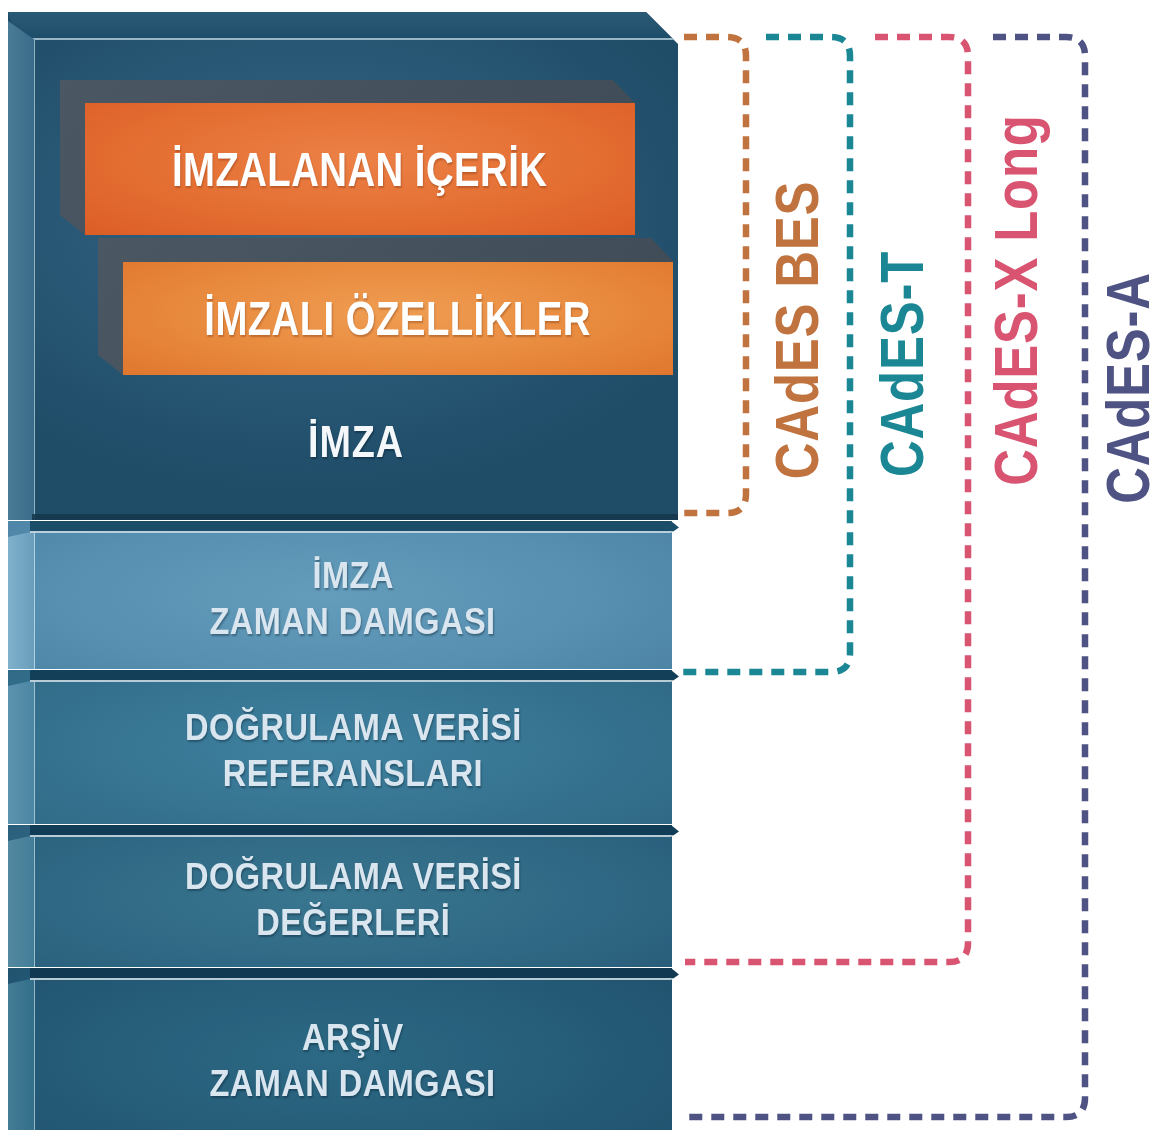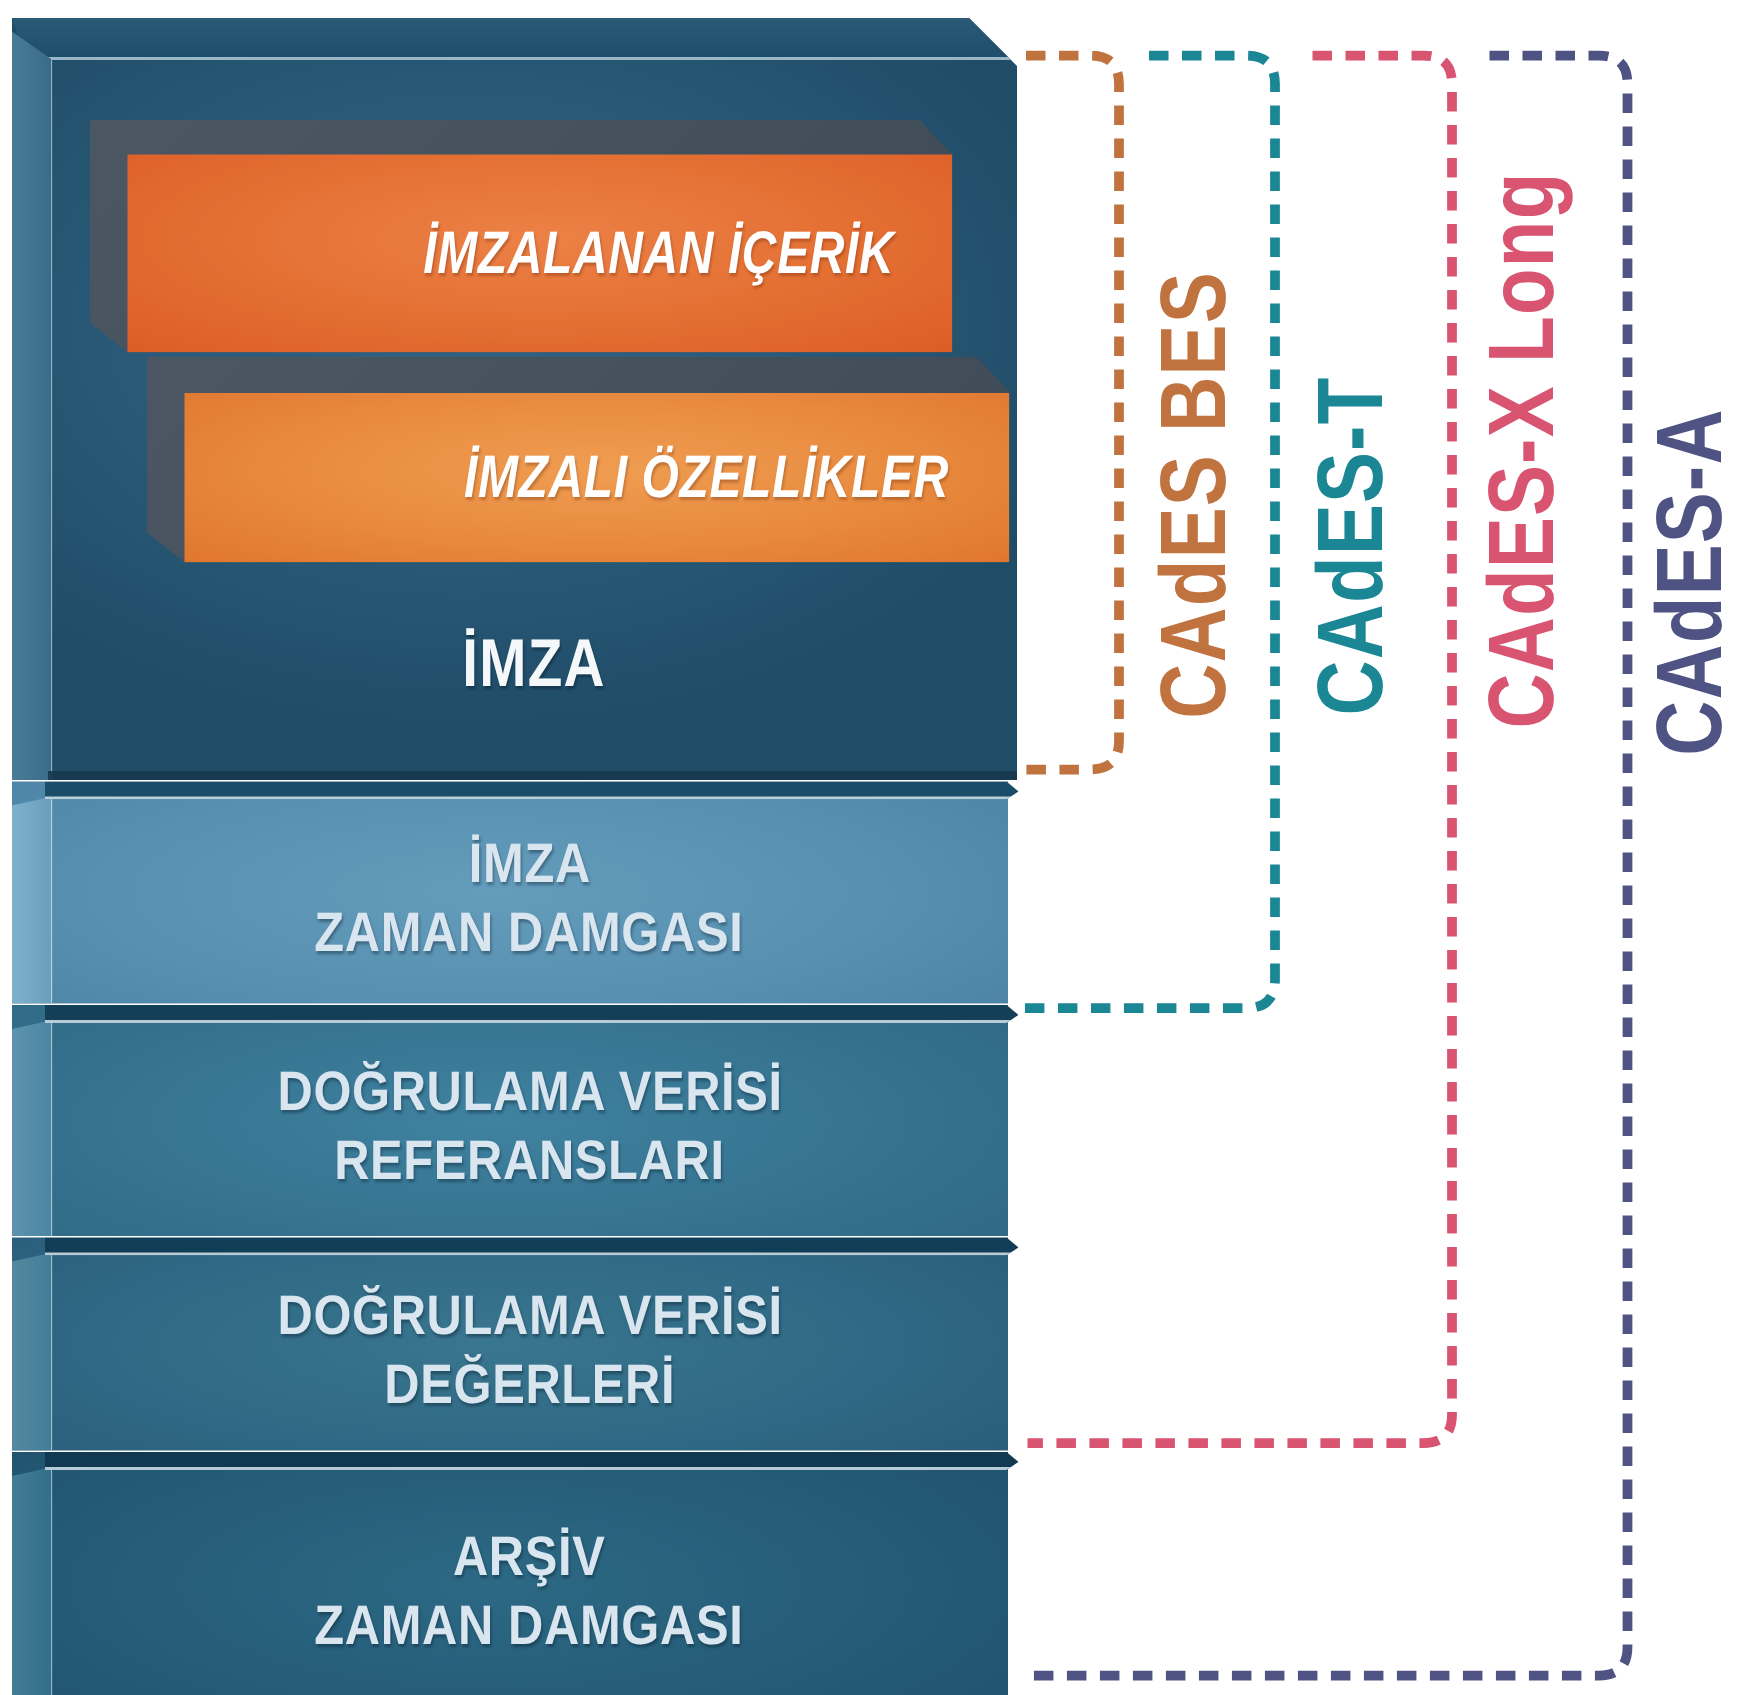--- a/index.html
+++ b/index.html
@@ -77,24 +77,23 @@
   
   .orange-wrap{
     position:absolute;left:52px;width:575px;
     background:linear-gradient(135deg,#4b5763 0%,#3e4a55 100%);
     clip-path:polygon(0 0,calc(100% - 22px) 0,100% 23px,100% 100%,25px 100%,0 calc(100% - 20px));
   }
   .ow1{top:68px;height:155px;}
   .ow2{top:226px;height:137px;margin-left:38px;}
   .orange-box{
     position:absolute;left:25px;right:0;bottom:0;
-    display:flex;align-items:center;justify-content:flex-end;
-    color:#ffffff;font-size:40px;letter-spacing:0.5px;
+    display:flex;align-items:center;justify-content:center;
+    color:#ffffff;font-size:48px;letter-spacing:0.5px;
     text-shadow:1px 2px 2px rgba(90,30,0,0.3);
-    font-style:italic;
   }
   .orange-box span{transform:scaleX(0.80);white-space:nowrap;}
   .ob1{top:23px;background:radial-gradient(ellipse 70% 80% at 50% 42%, #ec8146 0%, #e46f33 55%, #dc5e27 100%);}
   .ob2{top:24px;background:radial-gradient(ellipse 70% 80% at 50% 45%, #ef9d52 0%, #e88a3e 55%, #e0762e 100%);}
   
   .brackets{position:absolute;inset:0;width:1163px;height:1130px;pointer-events:none;}
   .brackets path{fill:none;stroke-width:6.5;stroke-dasharray:13 9;}
   
   .cades-label{
     position:absolute;

